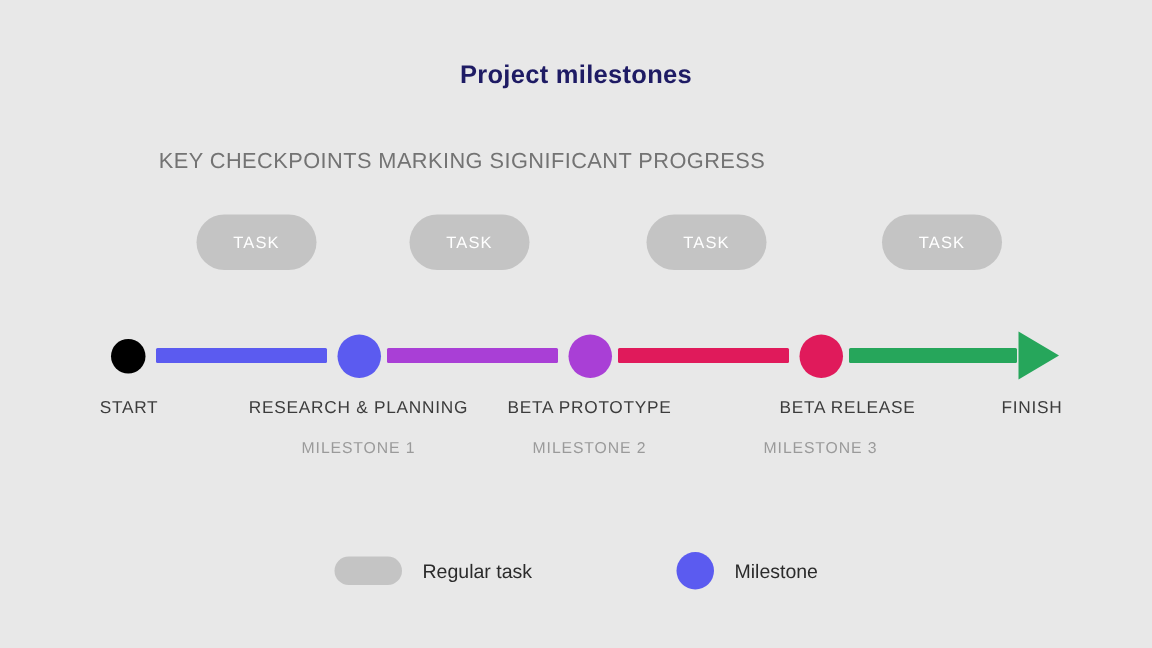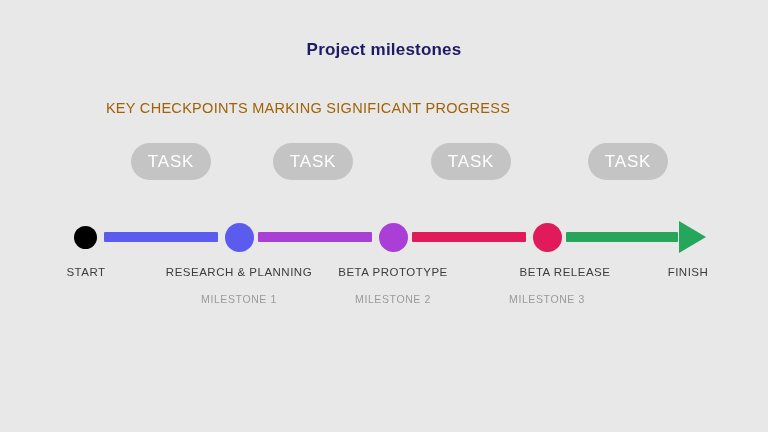--- a/index.html
+++ b/index.html
@@ -21,31 +21,31 @@
     text-align:center;
     font-size:17px; font-weight:bold;
     letter-spacing:.2px;
     color:#1e1b64;
   }
   #subtitle {
     position:absolute; left:0; top:100px; width:616px;
     text-align:center;
     font-size:14.5px; font-weight:400;
     letter-spacing:.3px;
-    color:#a16207;
+    color:#737373;
   }
 
   
   .task-pill {
     position:absolute; top:143px;
     width:80px; height:37px;
     background:#c4c4c4;
     border-radius:19px;
     display:flex; align-items:center; justify-content:center;
-    font-size:17px; letter-spacing:.8px;
+    font-size:11px; letter-spacing:.8px;
     color:#ffffff;
   }
 
   
   #timeline { position:absolute; left:0; top:0; width:740px; height:432px; }
 
   .tl-bar {
     position:absolute; top:232px; height:10px; border-radius:1px;
   }
   .tl-dot {
@@ -138,14 +138,24 @@
         <div class="tl-label" style="left: 437px; width: 220px; padding-left: 36px;">BETA RELEASE</div>
         <div class="tl-label" style="left: 578px; width: 220px;">FINISH</div>
       </div>
     <div id="sublabels">
         <div class="ms-sublabel" style="left: 139px; width: 200px;">MILESTONE 1</div>
         <div class="ms-sublabel" style="left: 293px; width: 200px;">MILESTONE 2</div>
         <div class="ms-sublabel" style="left: 447px; width: 200px;">MILESTONE 3</div>
       </div>
   </div>
 
+  <div id="legend">
+      <div class="legend-item">
+        <div class="legend-pill" style="background: rgb(196, 196, 196);"></div>
+        <div class="legend-text">Regular task</div>
+      </div>
+      <div class="legend-item">
+        <div class="legend-circle" style="background: rgb(91, 91, 240);"></div>
+        <div class="legend-text">Milestone</div>
+      </div>
+    </div>
 
 </div>
 
 </body></html>

